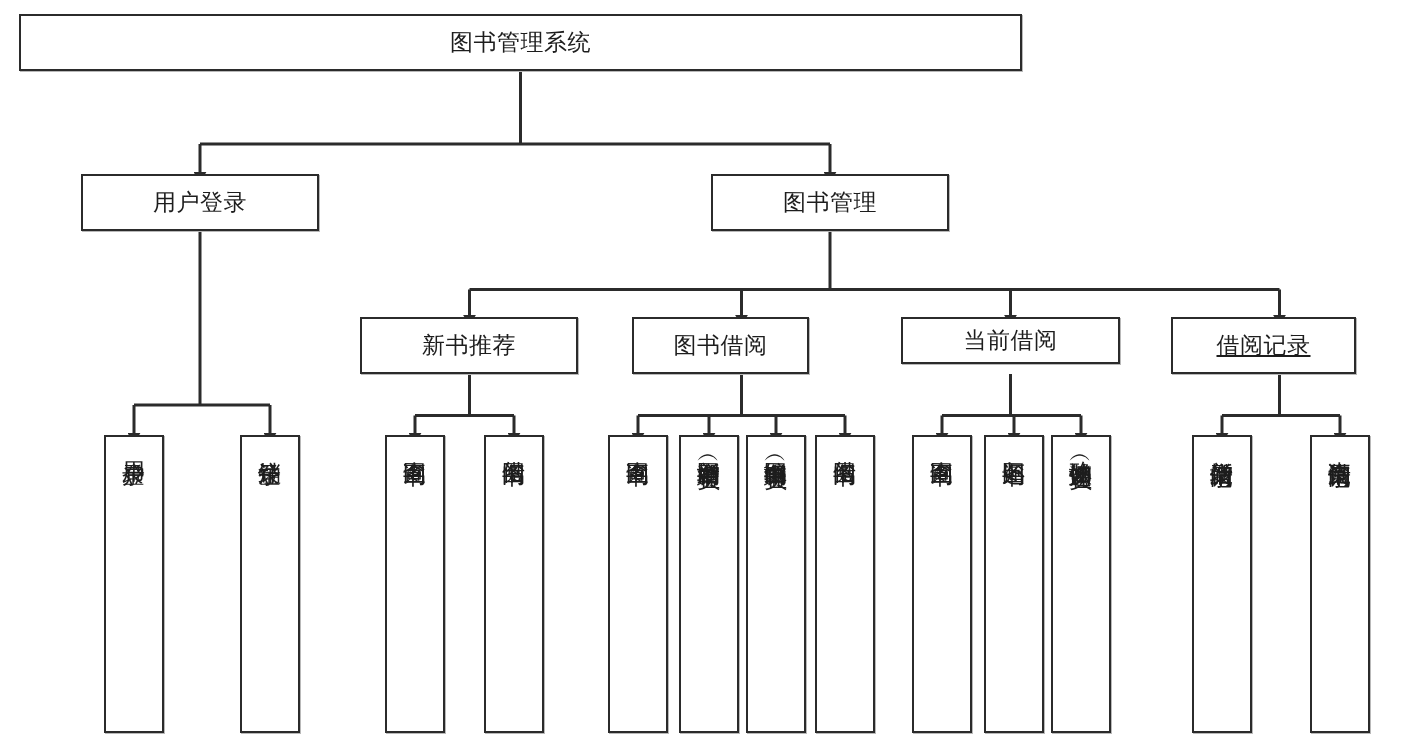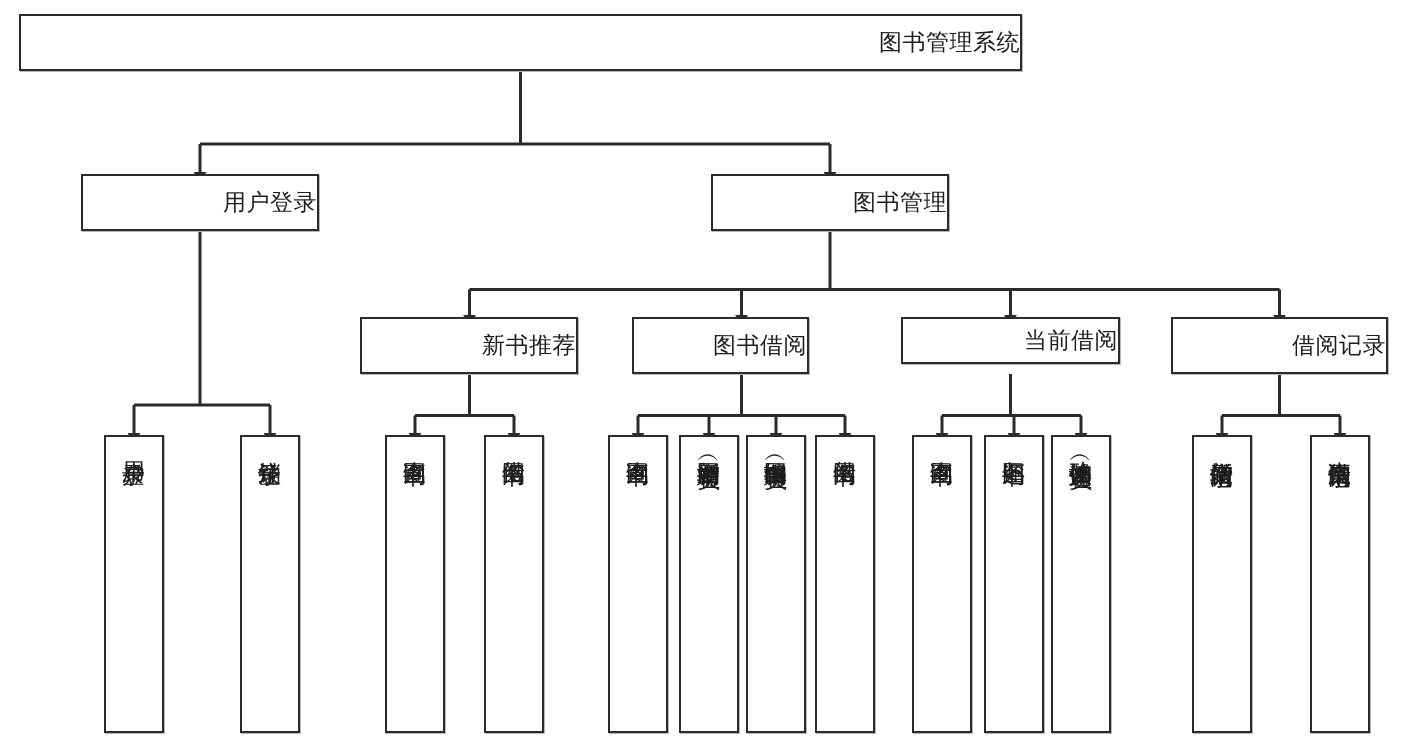--- a/index.html
+++ b/index.html
@@ -27,21 +27,21 @@
     pointer-events: none;
   }
   .node {
     position: absolute;
     box-sizing: border-box;
     background: #ffffff;
     border: 2px solid #2b2b2b;
     box-shadow: 1px 1px 0 #b9b9b9;
     display: flex;
     align-items: center;
-    justify-content: flex-end;
+    justify-content: center;
     color: #1d1d1d;
   }
   .node-label {
     display: block;
     text-align: center;
     line-height: 1.18;
     white-space: pre;
   }
   
   .node.horiz .node-label {
@@ -133,21 +133,21 @@
       </div>
       <div class="node horiz" style="left: 360px; top: 317px; width: 218px; height: 57px;">
         <span class="node-label">新书推荐</span>
       </div>
       <div class="node horiz" style="left: 632px; top: 317px; width: 177px; height: 57px;">
         <span class="node-label">图书借阅</span>
       </div>
       <div class="node horiz" style="left: 901px; top: 317px; width: 219px; height: 47px;">
         <span class="node-label">当前借阅</span>
       </div>
-      <div class="node horiz" style="left: 1171px; top: 317px; width: 217px; height: 57px;">
+      <div class="node horiz" style="left: 1171px; top: 317px; width: 185px; height: 57px; text-decoration: underline;">
         <span class="node-label">借阅记录</span>
       </div>
       <div class="node vert" style="left: 104px; top: 435px; width: 60px; height: 298px;">
         <span class="node-label">用户登录</span>
       </div>
       <div class="node vert" style="left: 240px; top: 435px; width: 60px; height: 298px;">
         <span class="node-label">注销登录</span>
       </div>
       <div class="node vert" style="left: 385px; top: 435px; width: 60px; height: 298px;">
         <span class="node-label">查询图书</span>

